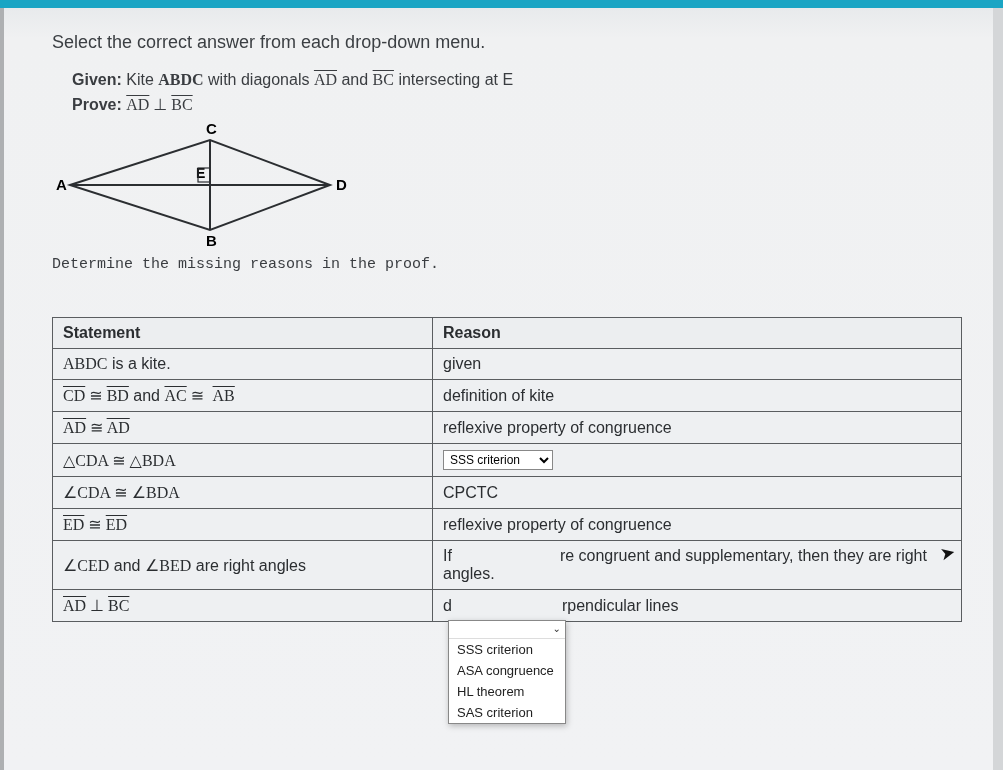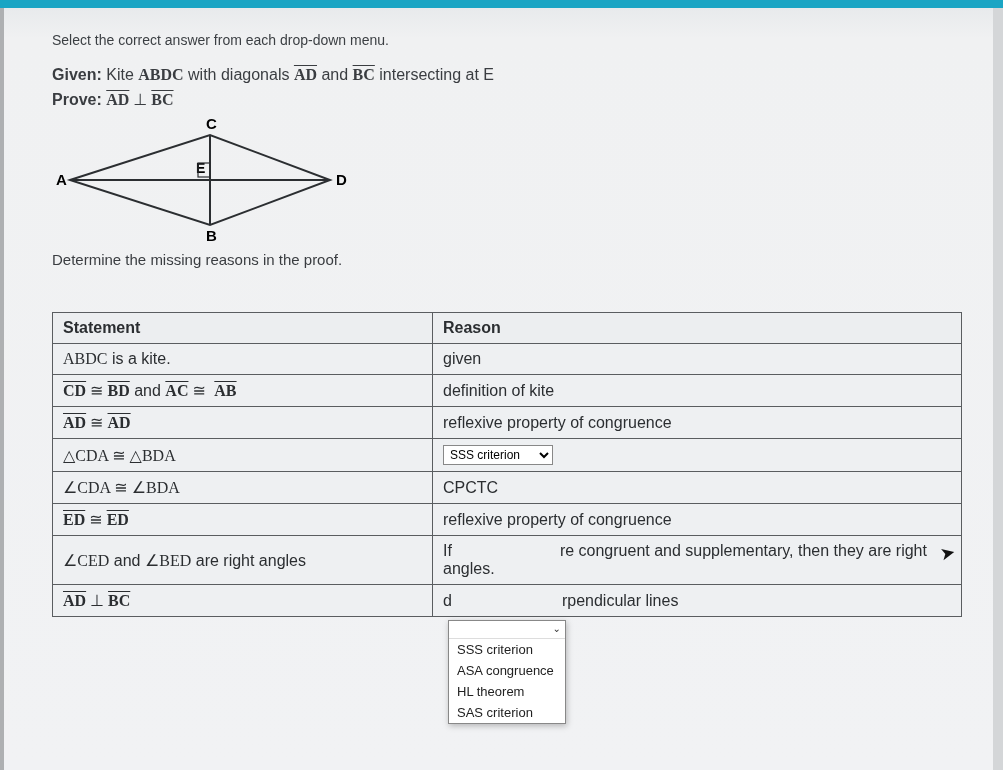--- a/index.html
+++ b/index.html
@@ -19,39 +19,40 @@
   .page {
     background: #eceef0;
     background: linear-gradient(to bottom, #e8eaec 0%, #f0f1f2 4%, #f1f2f4 100%);
     margin: 0 10px 0 0;
     padding: 24px 30px 10px 48px;
     min-height: 762px;
     border-left: 4px solid #aeb0b2;
     position: relative;
   }
   .instr {
-    font-size: 14px;
+    font-size: 18px;
     color: #3b3f43;
     margin-bottom: 18px;
   }
   .given-line, .prove-line {
     font-size: 16px;
     color: #3a3d41;
     margin-bottom: 6px;
   }
-  .given-line b, .prove-line b { font-weight: bold; }
-  .over { text-decoration: overline; font-weight: bold; }
+  .given-line b, .prove-line b { font-weight: bold; margin-left: 20px; }
+  .over { text-decoration: overline; }
   .math { font-family: 'Times New Roman', serif; }
   .kite-fig {
     margin: 6px 0 2px -2px;
   }
   .det-line {
     font-size: 15px;
     color: #3a3d41;
     margin: 2px 0 14px 0;
+    font-family: Liberation Mono, monospace;
   }
   table.proof {
     border-collapse: collapse;
     width: 910px;
     background: #eef0f2;
     margin-top: 44px;
   }
   table.proof th, table.proof td {
     border: 1px solid #5a5d60;
     padding: 6px 10px;

